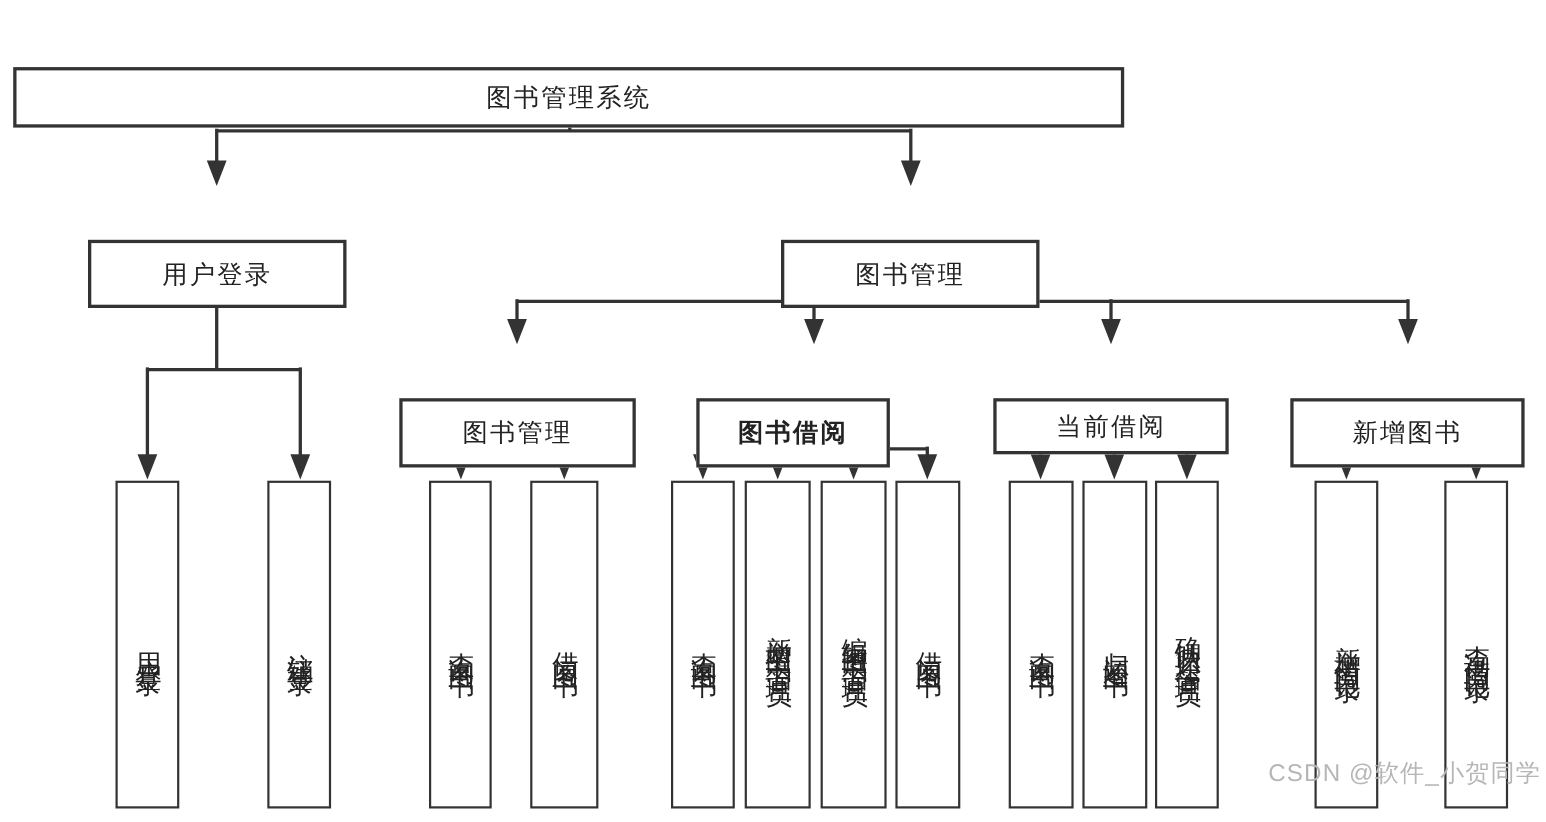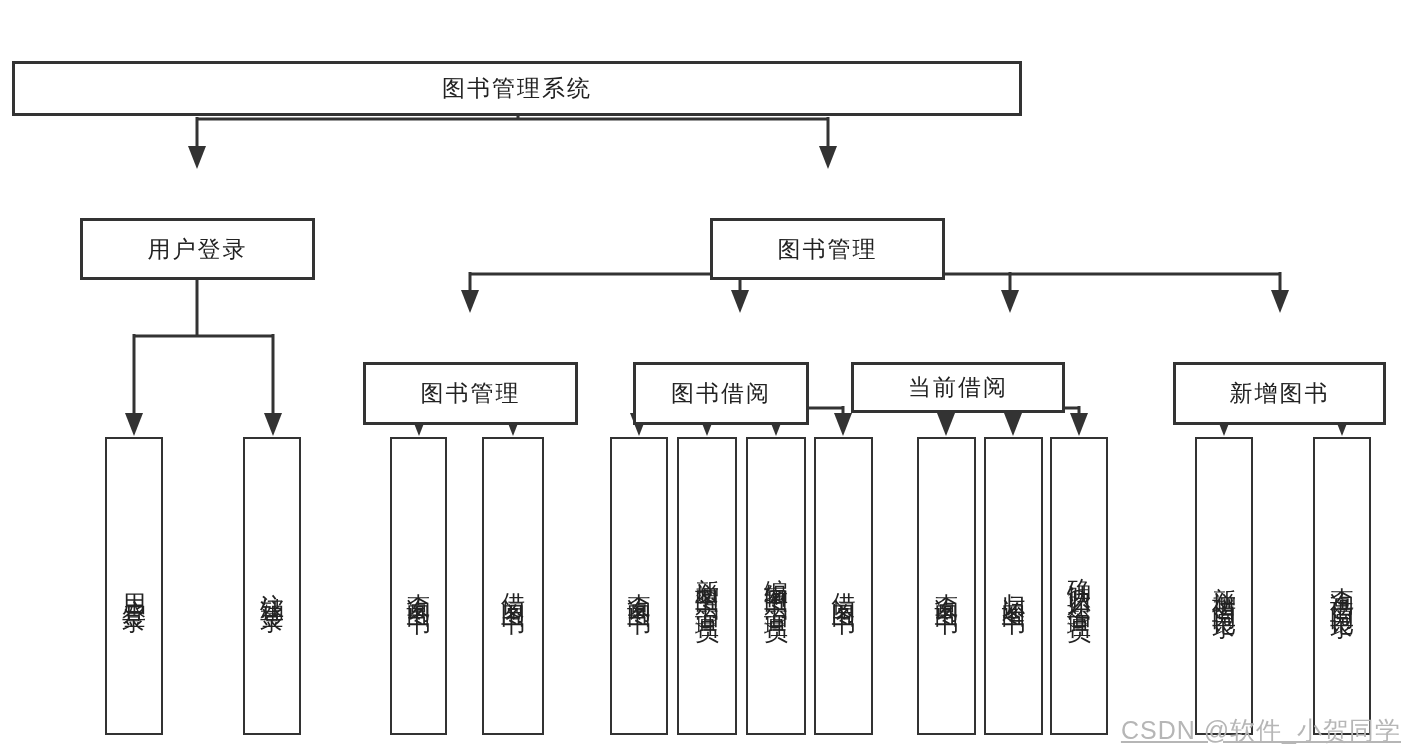--- a/index.html
+++ b/index.html
@@ -51,27 +51,26 @@
     text-orientation: mixed;
     font-size: 24px;
     line-height: 1;
     letter-spacing: 6px;
     color: var(--text-color);
     white-space: nowrap;
   }
 
   .watermark {
     position: absolute;
-    top: 714px;
+    top: 688px;
     right: 4px;
-    font-size: 25px;
+    font-size: 22px;
     letter-spacing: 1px;
     color: var(--wm-color);
     z-index: 10;
-    text-decoration: underline;
   }
 </style>
 </head>
 <body>
 
 <div id="stage">
 
   <svg class="wires" viewBox="0 0 1405 747">
     <g>
       <line x1="518" y1="67" x2="518" y2="119"></line>
@@ -140,22 +139,22 @@
       <polygon points="1333,413 1351,413 1342,436"></polygon>
     </g>
   </svg>
 
   <div class="node root" style="left:12px; top:13px; width:1010px; height:55px;">图书管理系统</div>
 
   <div class="node" style="left:80px; top:170px; width:235px; height:62px;">用户登录</div>
   <div class="node" style="left:710px; top:170px; width:235px; height:62px;">图书管理</div>
 
   <div class="node" style="left:363px; top:314px; width:215px; height:63px;">图书管理</div>
-  <div class="node" style="left:633px; top:314px; width:176px; height:63px;">图书借阅</div>
-  <div class="node" style="left:851px; top:314px; width:214px; height:51px;">当前借阅</div>
+  <div class="node" style="left:633px; top:314px; width:176px; height:63px;font-weight:bold;">图书借阅</div>
+  <div class="node" style="left:903px; top:314px; width:214px; height:51px;">当前借阅</div>
   <div class="node" style="left:1173px; top:314px; width:213px; height:63px;">新增图书</div>
 
   <div class="leaf" style="left:105px; width:58px;">
     <span>用户登录</span>
   </div>
   <div class="leaf" style="left:243px; width:58px;">
     <span>注销登录</span>
   </div>
   <div class="leaf" style="left:390px; width:57px;">
     <span>查询图书</span>

